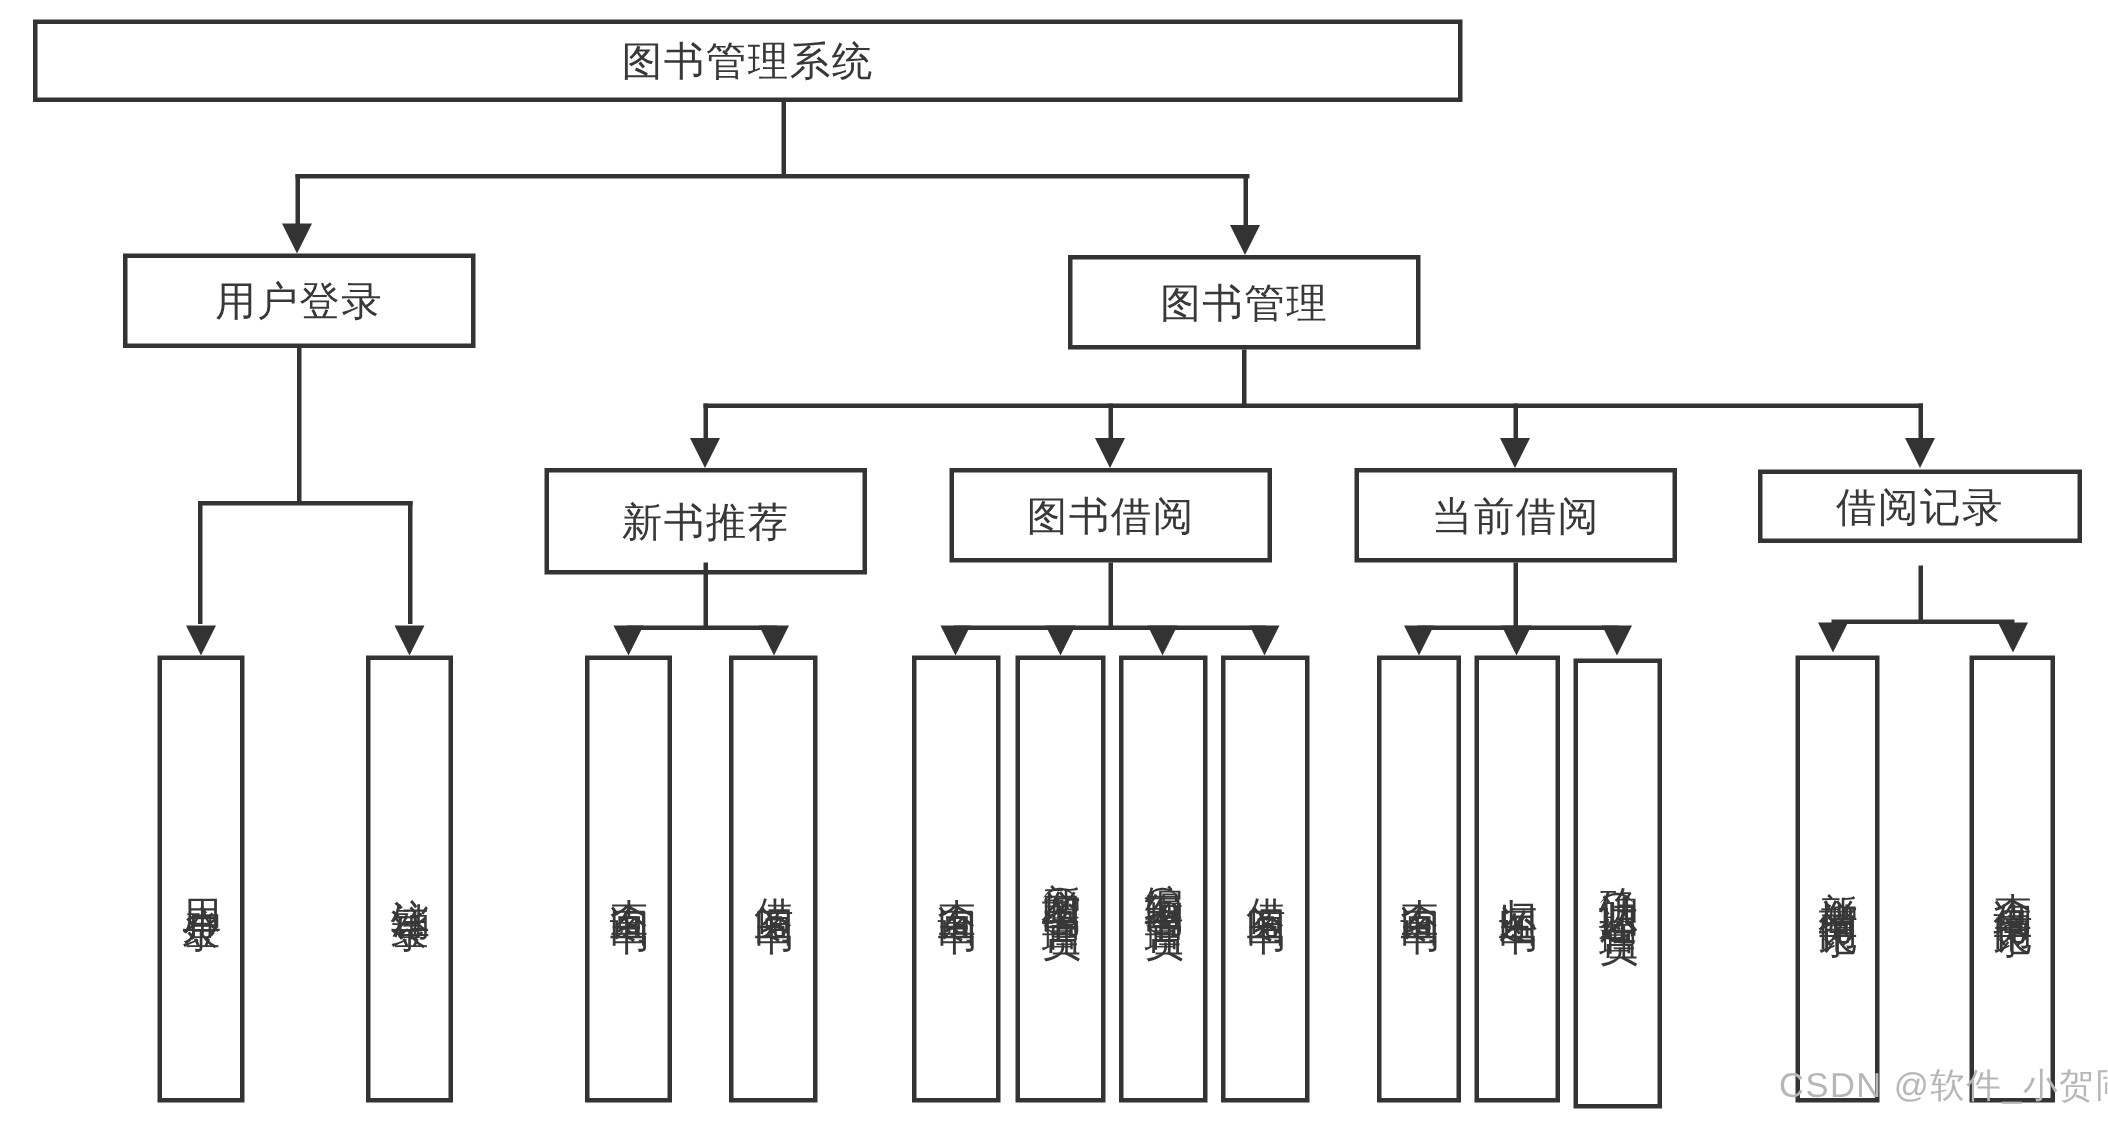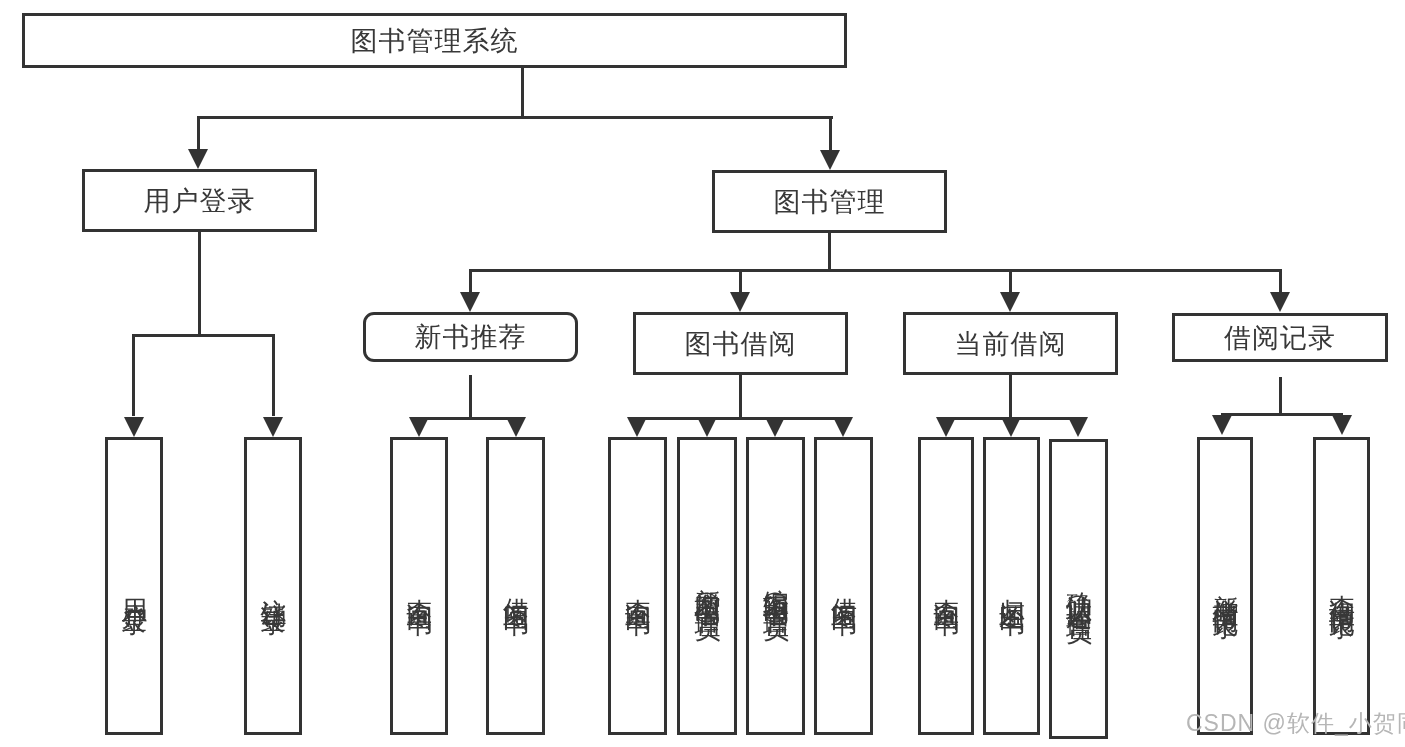--- a/index.html
+++ b/index.html
@@ -49,21 +49,21 @@
     z-index:10;
     white-space:nowrap;
     letter-spacing:1px;
   }
 </style>
 </head>
 <body>
 
 <div id="canvas">
 
-  <div class="box" style="left:22px; top:13px; width:825px; height:55px;">
+  <div class="box" style="left:22px; top:13px; width:953px; height:55px;">
     <span>图书管理系统</span>
   </div>
 
   <div class="vline" style="left:521px; top:67px; height:51px;"></div>
   <div class="hline" style="left:197px; top:116px; width:636px;"></div>
   <div class="vline" style="left:197px; top:116px; height:36px;"></div>
   <div class="arrow" style="left:188px; top:149px;"></div>
   <div class="vline" style="left:829px; top:116px; height:37px;"></div>
   <div class="arrow" style="left:820px; top:150px;"></div>
 
@@ -85,21 +85,21 @@
   <div class="hline" style="left:469px; top:269px; width:813px;"></div>
   <div class="vline" style="left:469px; top:269px; height:26px;"></div>
   <div class="arrow" style="left:460px; top:292px;"></div>
   <div class="vline" style="left:739px; top:269px; height:26px;"></div>
   <div class="arrow" style="left:730px; top:292px;"></div>
   <div class="vline" style="left:1009px; top:269px; height:26px;"></div>
   <div class="arrow" style="left:1000px; top:292px;"></div>
   <div class="vline" style="left:1279px; top:269px; height:26px;"></div>
   <div class="arrow" style="left:1270px; top:292px;"></div>
 
-  <div class="box" style="left:363px; top:312px; width:215px; height:50px;border-radius:11px;">
+  <div class="box" style="left:363px; top:312px; width:215px; height:71px;">
     <span>新书推荐</span>
   </div>
   <div class="box" style="left:633px; top:312px; width:215px; height:63px;text-align:right;">
     <span>图书借阅</span>
   </div>
   <div class="box" style="left:903px; top:312px; width:215px; height:63px;text-align:center;">
     <span>当前借阅</span>
   </div>
   <div class="box" style="left:1172px; top:313px; width:216px; height:49px;">
     <span>借阅记录</span>

